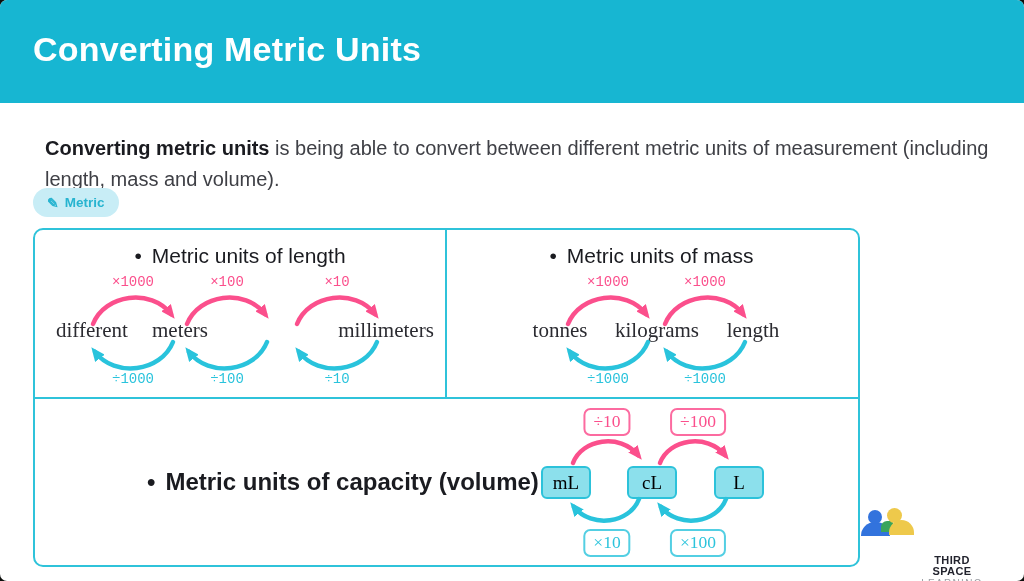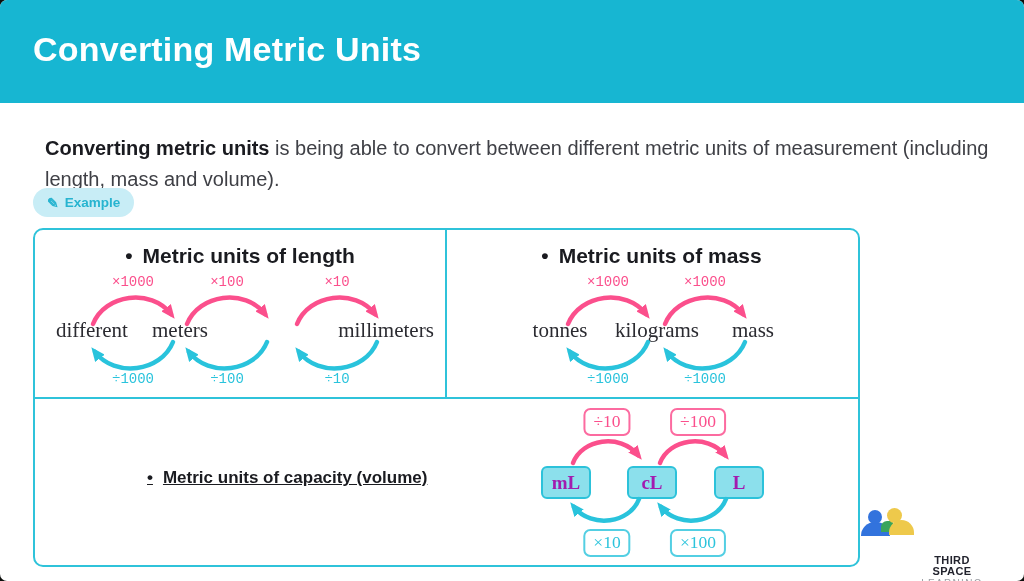--- a/index.html
+++ b/index.html
@@ -15,39 +15,39 @@
   .intro{position:absolute;left:33px;top:121px;width:950px;margin:12px;font-size:20px;line-height:31px;color:#3f4046;}
   .intro b{color:#1a1b20;}
   
   .badge{position:absolute;left:33px;top:188px;height:29px;display:inline-flex;align-items:center;gap:6px;
     padding:0 14px;border-radius:15px;background:#c8edf6;color:#27b4d0;font-size:13.5px;font-weight:700;border:none;cursor:pointer;}
   .badge .pencil{font-size:14px;line-height:1;}
   
   .box{position:absolute;left:33px;top:228px;width:823px;height:335px;border:2px solid #2fc3da;border-radius:10px;}
   .vdiv{position:absolute;left:410px;top:0;width:2px;height:167px;background:#2fc3da;}
   .hdiv{position:absolute;left:0;right:0;top:167px;height:2px;background:#2fc3da;}
-  .sec-heading{position:absolute;top:14px;font-size:21px;font-weight:700;color:#1a1b20;text-align:center;white-space:nowrap;}
+  .sec-heading{position:absolute;top:14px;font-size:21px;font-weight:400;color:#1a1b20;text-align:center;white-space:nowrap;}
   .sec-heading.len{left:0;width:410px;}
   .sec-heading.mass{left:412px;width:409px;}
-  .cap-heading{position:absolute;left:112px;top:238px;font-size:17px;font-weight:700;color:#1a1b20;white-space:nowrap;text-decoration:underline;}
+  .cap-heading{position:absolute;left:112px;top:238px;font-size:24px;font-weight:700;color:#1a1b20;white-space:nowrap;}
   .bullet{margin-right:10px;}
   
   .unit{position:absolute;top:88px;transform:translateX(-50%);font-family:"Liberation Serif","DejaVu Serif",serif;
     font-size:21px;color:#2b2b31;white-space:nowrap;}
   .lbl{position:absolute;transform:translateX(-50%);font-family:Liberation Mono, monospace;
     font-size:14px;white-space:nowrap;}
   .lbl.pink{color:#fb4f8c;top:44px;}
   .lbl.teal{color:#29c3dc;top:141px;}
   .pill{position:absolute;transform:translateX(-50%);font-family:"Liberation Serif","DejaVu Serif",serif;
     font-size:17.5px;background:#fff;border-radius:7px;padding:1px 8px 2px;white-space:nowrap;}
   .pill.pink{border:2px solid #fc6ba0;color:#fb4f8c;top:178px;}
   .pill.teal{border:2px solid #53cfe3;color:#2cc4dc;top:299px;}
   .ubox{position:absolute;top:236px;width:46px;height:29px;background:#8ce0ec;border:2px solid #2cc2da;border-radius:6px;
     display:flex;align-items:center;justify-content:center;font-family:"Liberation Serif","DejaVu Serif",serif;
-    font-size:19px;font-weight:700;color:#a21caf;}
+    font-size:19px;font-weight:400;color:#000000;}
   
   .arc{position:absolute;overflow:visible;}
   .arc path{fill:none;stroke-width:4.5;stroke-linecap:round;}
   .p-pink{stroke:#fb4f8c;}
   .p-teal{stroke:#29c3dc;}
   
   .logo{position:absolute;left:858px;top:500px;width:135px;height:42px;}
   .logo .shape{position:absolute;}
   .head-blue{left:10px;top:10px;width:14px;height:14px;border-radius:50%;background:#3273dd;}
   .head-yellow{left:29px;top:8px;width:15px;height:15px;border-radius:50%;background:#eec94b;}
@@ -75,21 +75,21 @@
 <div class="card">
 
   <div class="header">
     <h1 class="title">Converting Metric Units</h1>
   </div>
 
   <p class="intro"><b>Converting metric units</b><span> is being able to convert between different metric units of measurement (including length, mass and volume).</span></p>
 
   <button class="badge">
     <span class="pencil">✎</span>
-    <span>Example</span>
+    <span>Metric</span>
   </button>
 
   <div class="box">
     <div class="vdiv"></div>
     <div class="hdiv"></div>
 
     <div class="sec-heading len"><span class="bullet">•</span><span>Metric units of length</span></div>
 
     <span class="unit" style="left:57px">different</span>
     <span class="unit" style="left:145px">meters</span>
@@ -118,21 +118,21 @@
         <path class="p-teal" d="M84 4 C72 34 26 40 6 14" marker-end="url(#ah-teal)"></path>
       </svg>
     <svg class="arc" style="left:258px;top:108px" width="88" height="38">
         <path class="p-teal" d="M84 4 C72 34 26 40 6 14" marker-end="url(#ah-teal)"></path>
       </svg>
 
     <div class="sec-heading mass"><span class="bullet">•</span><span>Metric units of mass</span></div>
 
     <span class="unit" style="left:525px">tonnes</span>
     <span class="unit" style="left:622px">kilograms</span>
-    <span class="unit" style="left:718px">mass</span>
+    <span class="unit" style="left:718px">length</span>
 
     <span class="lbl pink" style="left:573px">×1000</span>
     <span class="lbl pink" style="left:670px">×1000</span>
     <span class="lbl teal" style="left:573px">÷1000</span>
     <span class="lbl teal" style="left:670px">÷1000</span>
 
     <svg class="arc" style="left:529px;top:60px" width="88" height="38">
         <path class="p-pink" d="M4 34 C16 4 62 -2 82 24" marker-end="url(#ah-pink)"></path>
       </svg>
     <svg class="arc" style="left:626px;top:60px" width="88" height="38">

